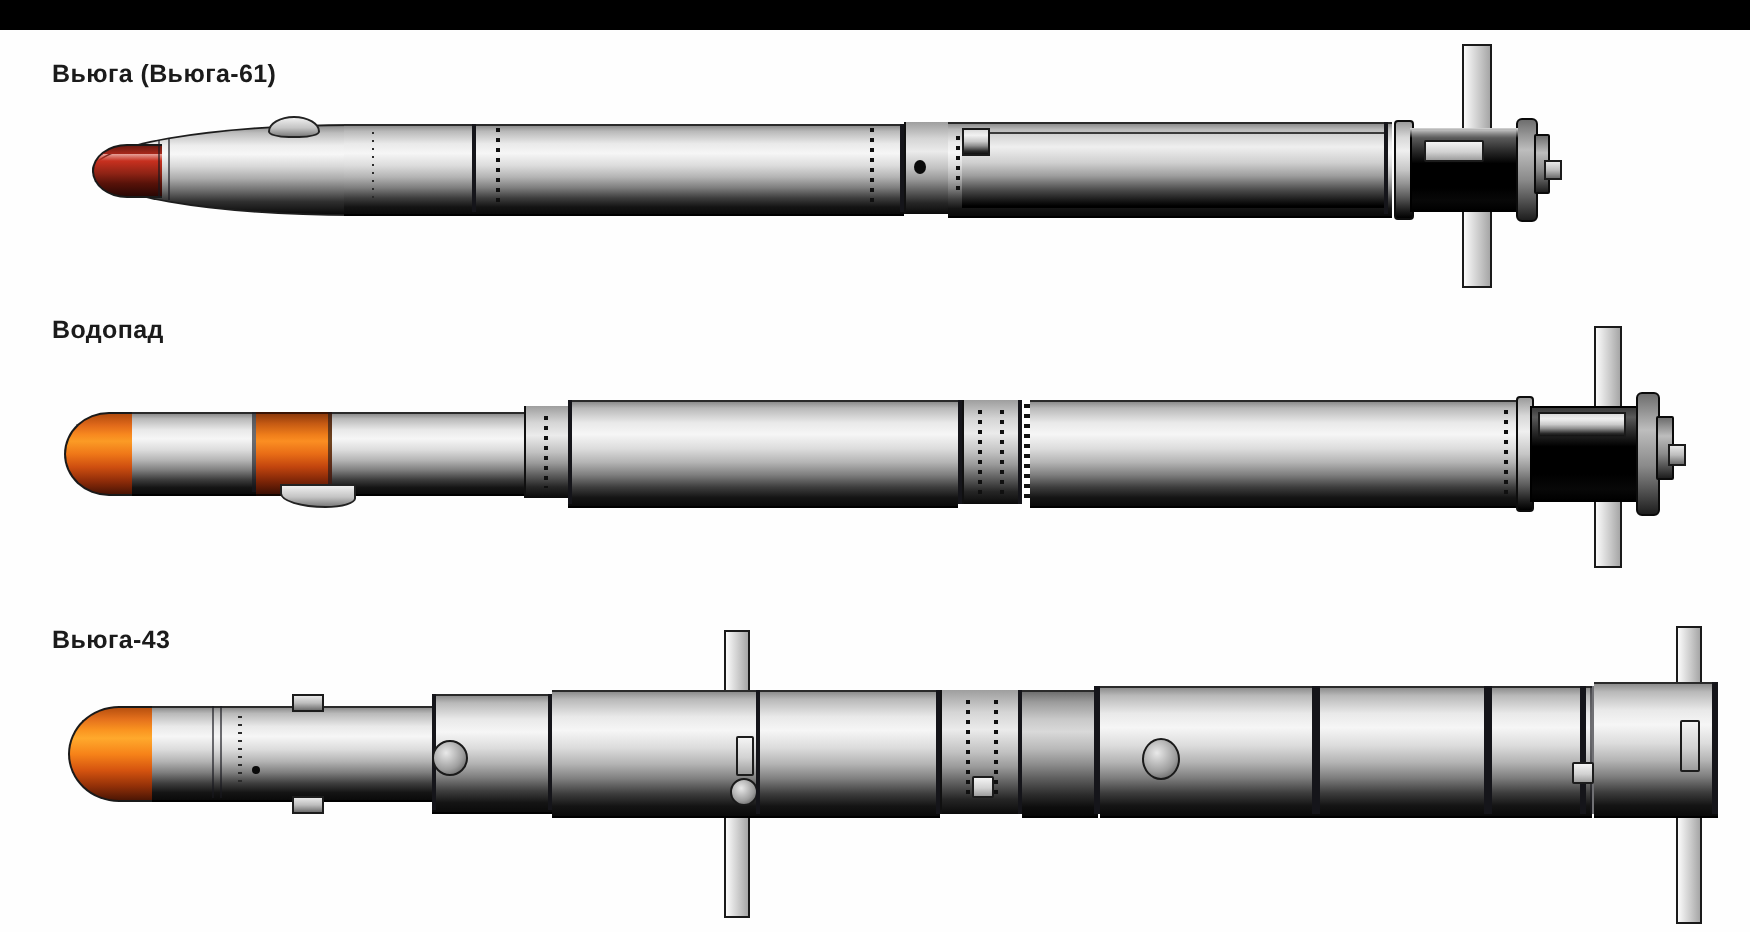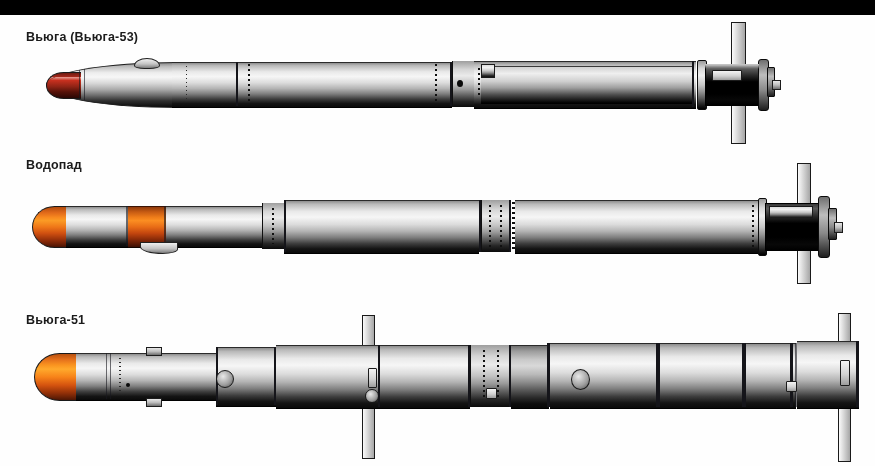--- a/index.html
+++ b/index.html
@@ -164,21 +164,21 @@
     pointer-events:none;
   }
 </style>
 </head>
 <body>
 
 <div id="stage">
 
   <div class="topbar"></div>
 
-  <div class="label" style="left:26px;top:30px;">Вьюга (Вьюга-53)</div>
+  <div class="label" style="left:26px;top:30px;">Вьюга (Вьюга-61)</div>
 
   <div class="unit">
 
     <div class="fin" style="left:731px;top:22px;width:13px;height:48px;"></div>
     <div class="fin" style="left:731px;top:96px;width:13px;height:46px;"></div>
 
     <div class="nose-ogive" style="left:46px;top:62px;width:130px;height:44px;"></div>
     <div class="nose-round tip-dark-red" style="left:46px;top:72px;width:34px;height:25px;"></div>
     <div class="joint soft" style="left:79px;top:70px;width:1px;height:29px;"></div>
     <div class="joint soft" style="left:84px;top:69px;width:1px;height:31px;"></div>
@@ -245,21 +245,21 @@
     <div class="rivets" style="left:752px;top:205px;width:2px;height:42px;"></div>
 
     <div class="plate" style="left:758px;top:198px;width:7px;height:56px;"></div>
     <div class="nozzle" style="left:765px;top:203px;width:53px;height:46px;"></div>
     <div class="window" style="left:769px;top:206px;width:42px;height:11px;"></div>
     <div class="cap" style="left:818px;top:196px;width:10px;height:60px;border-radius:3px;"></div>
     <div class="cap" style="left:828px;top:208px;width:7px;height:30px;"></div>
     <div class="lug" style="left:834px;top:222px;width:7px;height:9px;"></div>
   </div>
 
-  <div class="label" style="left:26px;top:313px;">Вьюга-51</div>
+  <div class="label" style="left:26px;top:313px;">Вьюга-43</div>
 
   <div class="unit">
 
     <div class="fin" style="left:362px;top:315px;width:11px;height:50px;"></div>
     <div class="fin" style="left:362px;top:405px;width:11px;height:52px;"></div>
 
     <div class="fin" style="left:838px;top:313px;width:11px;height:52px;"></div>
     <div class="fin" style="left:838px;top:405px;width:11px;height:55px;"></div>
 
     <div class="nose-round tip-orange-bright" style="left:34px;top:353px;width:50px;height:46px;"></div>

